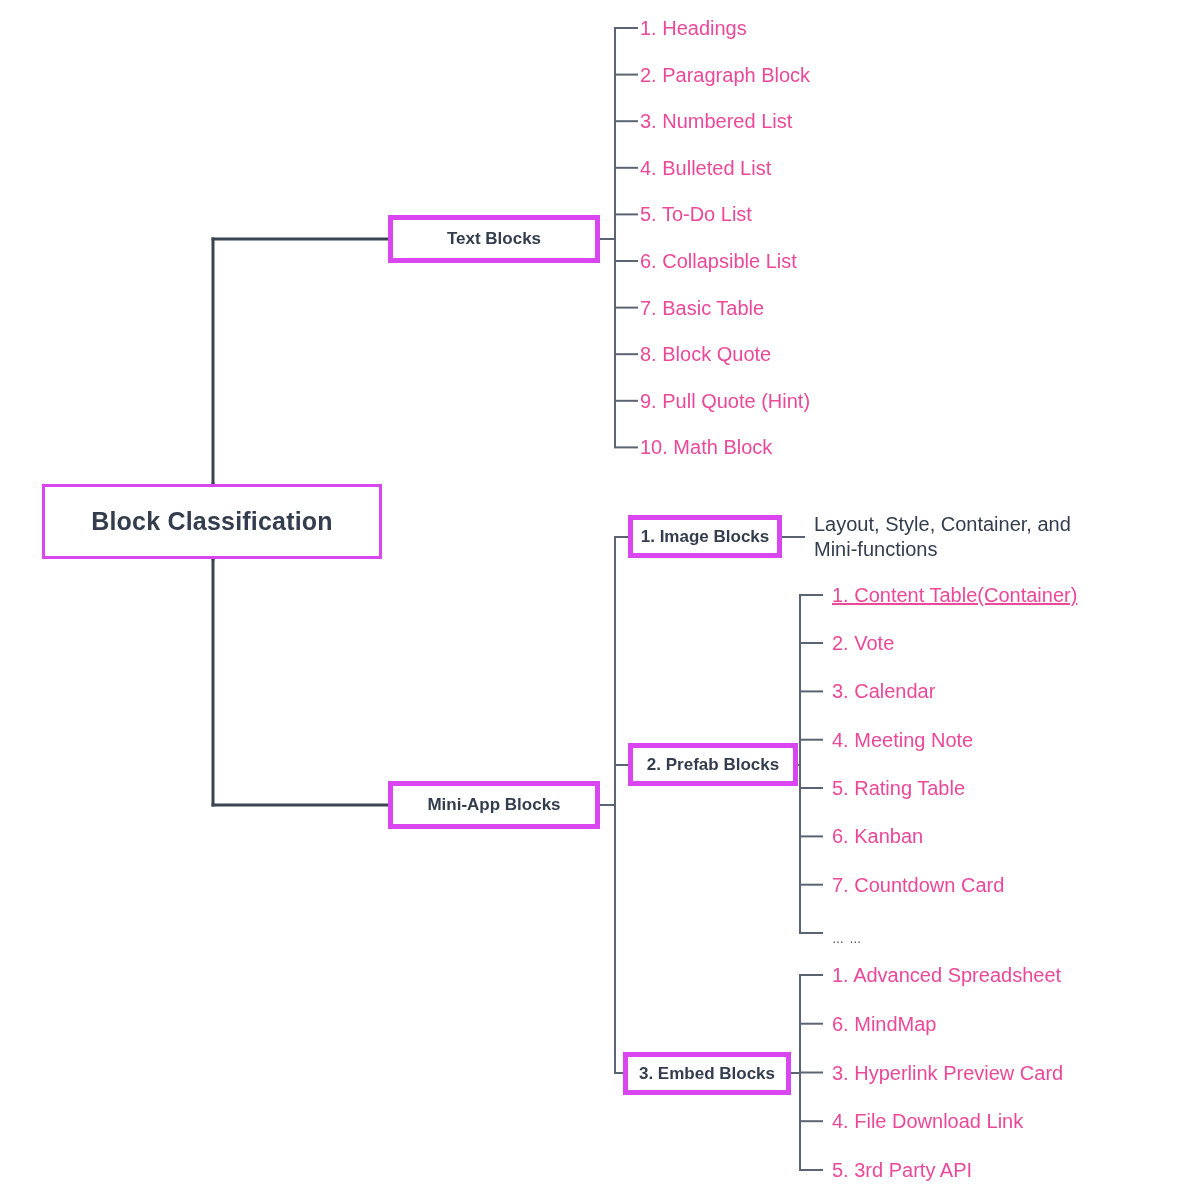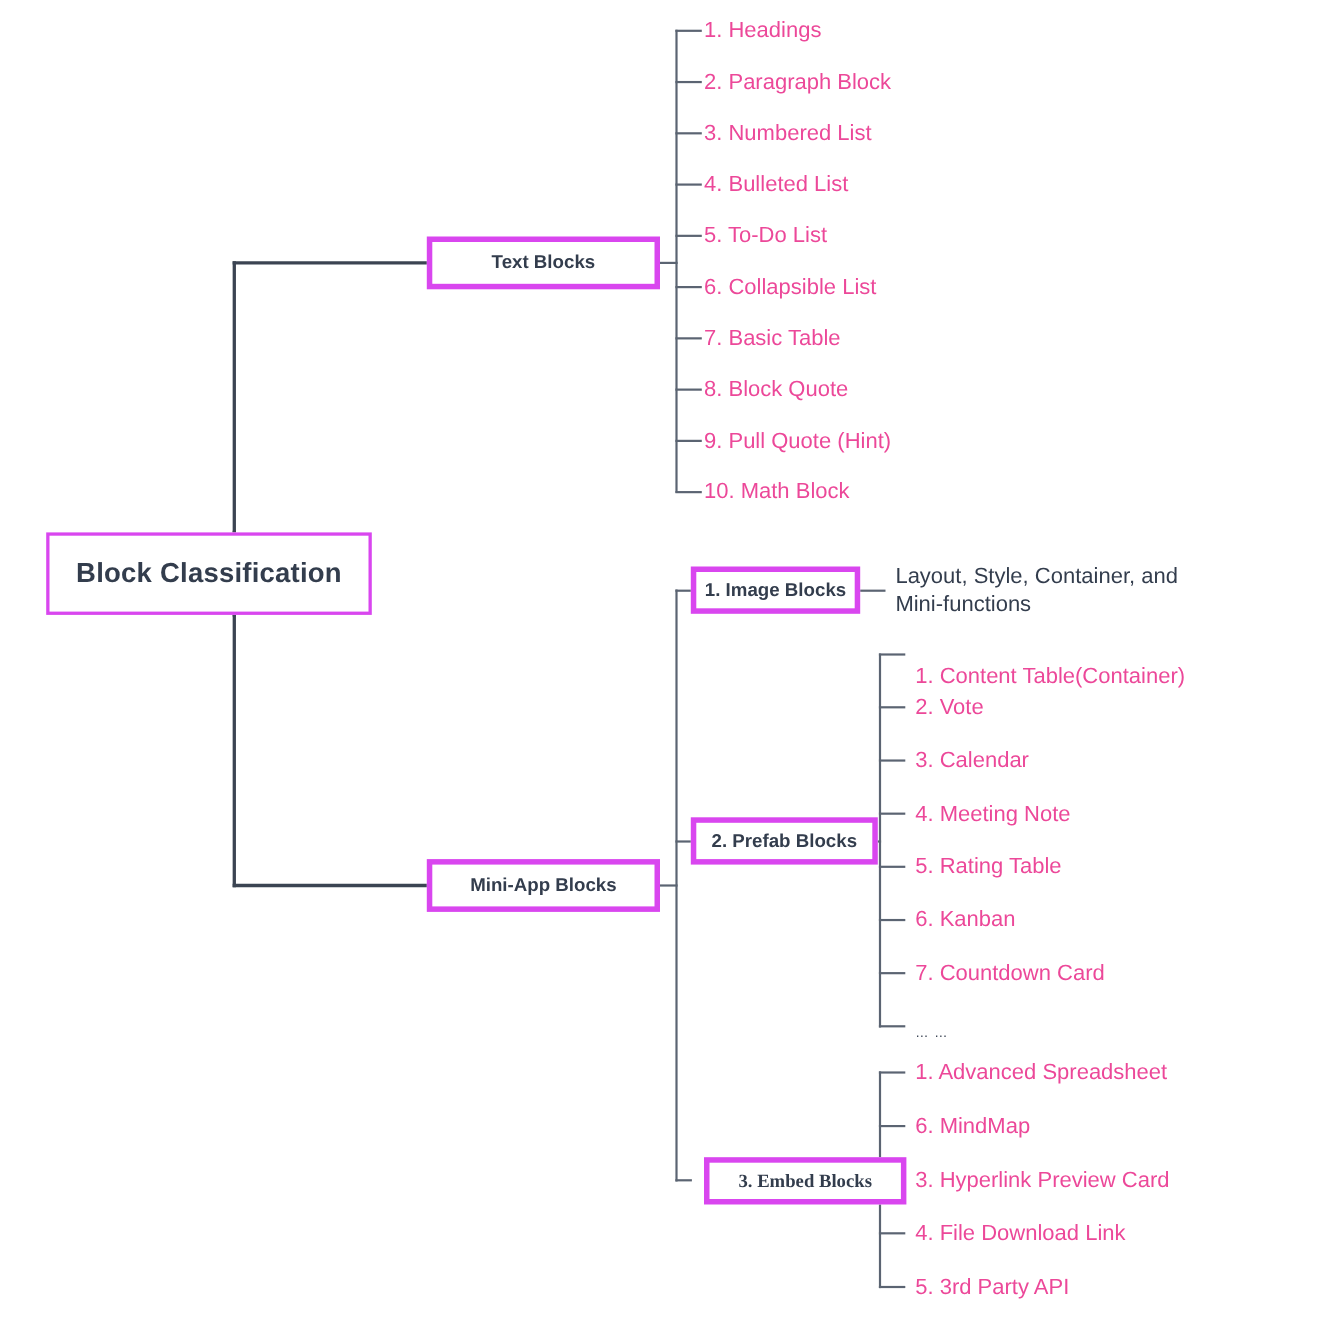--- a/index.html
+++ b/index.html
@@ -32,21 +32,21 @@
     background: #ffffff;
     border: 5px solid #d946ef;
     display: flex;
     align-items: center;
     justify-content: center;
     white-space: nowrap;
   }
   .node-root {
     left: 42px;
     top: 484px;
-    width: 296px;
+    width: 340px;
     height: 75px;
     border-width: 3px;
     font-size: 25px;
     font-weight: bold;
     letter-spacing: .2px;
     justify-content: center;
   }
   .node-branch {
     width: 212px;
     height: 48px;
@@ -57,21 +57,21 @@
   .node-mini-app    { left: 388px; top: 781px; }
 
   .node-sub {
     height: 43px;
     font-size: 17px;
     font-weight: bold;
     padding: 0 26px;
   }
   .node-image-blocks  { left: 628px; top: 515px; width: 154px; }
   .node-prefab-blocks { left: 628px; top: 743px; width: 170px; }
-  .node-embed-blocks  { left: 640px; top: 1052px; width: 184px; font-family: Liberation Serif, serif; }
+  .node-embed-blocks  { left: 623px; top: 1052px; width: 168px; }
 
   
   .leaf {
     position: absolute;
     font-size: 20px;
     line-height: 23px;
     color: #ec4899;
     white-space: nowrap;
   }
   .leaf-ellipsis {
@@ -177,21 +177,21 @@
   <div class="leaf" style="left:640px; top:63.6px;">2. Paragraph Block</div>
   <div class="leaf" style="left:640px; top:110.2px;">3. Numbered List</div>
   <div class="leaf" style="left:640px; top:156.8px;">4. Bulleted List</div>
   <div class="leaf" style="left:640px; top:203.4px;">5. To-Do List</div>
   <div class="leaf" style="left:640px; top:250px;">6. Collapsible List</div>
   <div class="leaf" style="left:640px; top:296.6px;">7. Basic Table</div>
   <div class="leaf" style="left:640px; top:343.2px;">8. Block Quote</div>
   <div class="leaf" style="left:640px; top:389.8px;">9. Pull Quote (Hint)</div>
   <div class="leaf" style="left:640px; top:436.4px;">10. Math Block</div>
 
-  <div class="leaf" style="left:832px; top:604px;">1. Content Table(Container)</div>
+  <div class="leaf" style="left:832px; top:584px;text-decoration:underline;">1. Content Table(Container)</div>
   <div class="leaf" style="left:832px; top:632px;">2. Vote</div>
   <div class="leaf" style="left:832px; top:680.4px;">3. Calendar</div>
   <div class="leaf" style="left:832px; top:728.7px;">4. Meeting Note</div>
   <div class="leaf" style="left:832px; top:777px;">5. Rating Table</div>
   <div class="leaf" style="left:832px; top:825.4px;">6. Kanban</div>
   <div class="leaf" style="left:832px; top:873.7px;text-align:right;">7. Countdown Card</div>
   <div class="leaf leaf-ellipsis" style="left:832px; top:928px;">… …</div>
 
   <div class="leaf" style="left:832px; top:964px;">1. Advanced Spreadsheet</div>
   <div class="leaf" style="left:832px; top:1012.7px;">6. MindMap</div>

